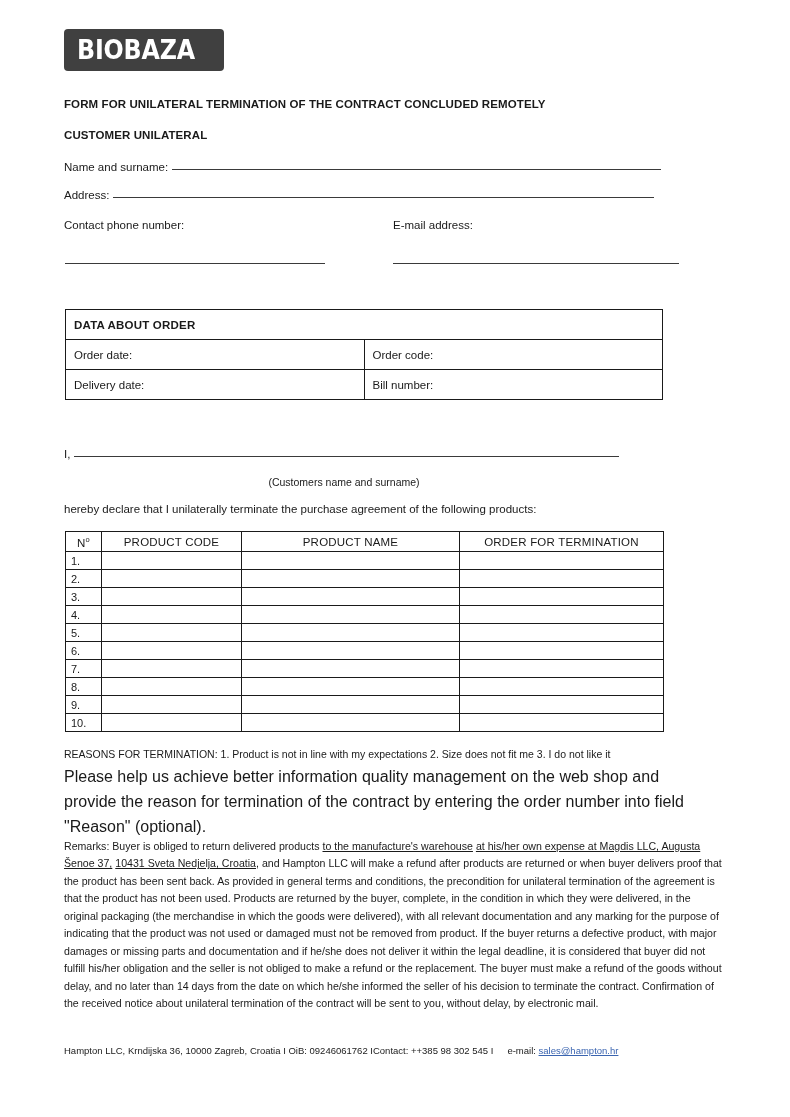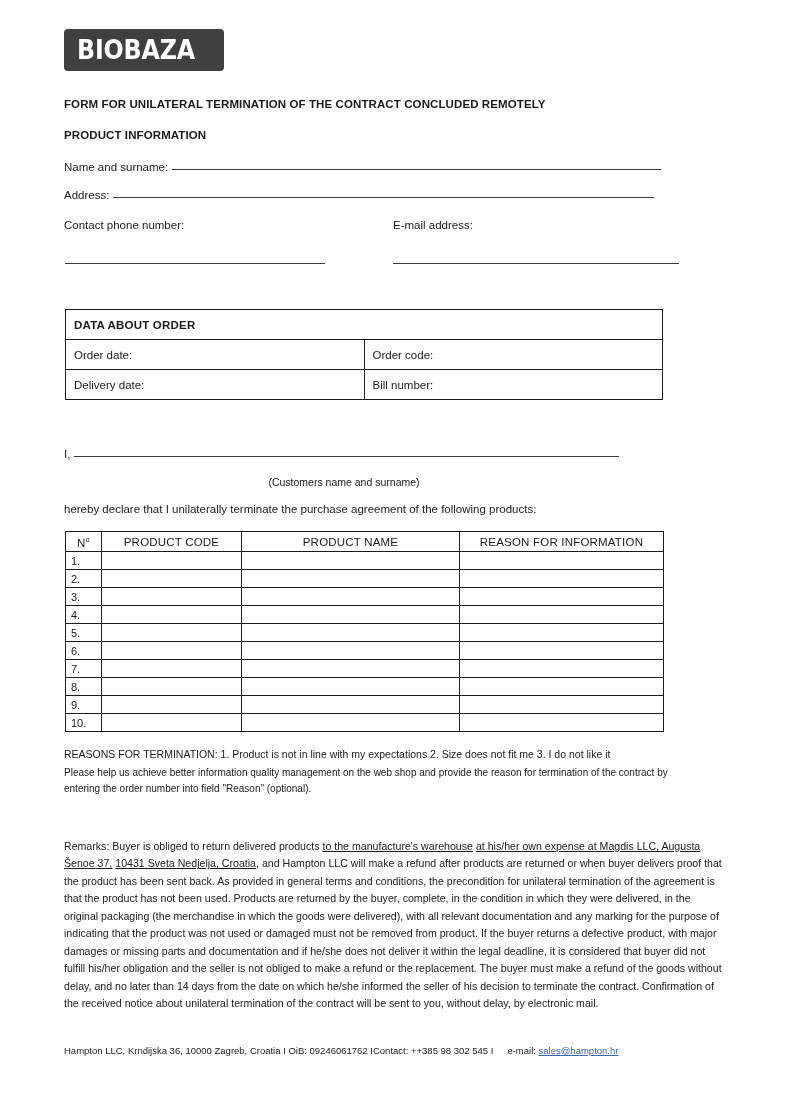--- a/index.html
+++ b/index.html
@@ -176,21 +176,21 @@
     top: 747px;
     width: 640px;
     font-size: 10.5px;
     line-height: 1.45;
   }
   .quality-note {
     position: absolute;
     left: 64px;
     top: 765px;
     width: 625px;
-    font-size: 10px;
+    font-size: 16px;
     line-height: 1.55;
   }
 
   
   .remarks {
     position: absolute;
     left: 64px;
     top: 838px;
     width: 662px;
     font-size: 10.6px;
@@ -217,21 +217,21 @@
 
 <div class="page">
 
   <div class="logo-wrap">
     <div class="logo">
       <span class="logo-text">BIOBAZA</span>
     </div>
   </div>
 
   <div class="doc-title">FORM FOR UNILATERAL TERMINATION OF THE CONTRACT CONCLUDED REMOTELY</div>
-  <div class="section-title">PRODUCT INFORMATION</div>
+  <div class="section-title">CUSTOMER UNILATERAL</div>
 
   <div class="field-row f-name">
     <span>Name and surname:</span><span class="dashline dash-name"></span>
   </div>
 
   <div class="field-row f-address">
     <span>Address:</span><span class="dashline dash-address"></span>
   </div>
 
   <div class="field-row f-phone">Contact phone number:</div>
@@ -266,21 +266,21 @@
       <col class="col-no">
         <col class="col-code">
         <col class="col-name">
         <col class="col-reason">
     </colgroup>
     <thead>
       <tr>
         <th><span>N</span><sup class="deg">o</sup></th>
         <th>PRODUCT CODE</th>
         <th>PRODUCT NAME</th>
-        <th>REASON FOR INFORMATION</th>
+        <th>ORDER FOR TERMINATION</th>
       </tr>
     </thead>
     <tbody id="prod-body">
         <tr>
           <td class="num">1.</td>
           <td></td>
           <td></td>
           <td></td>
         </tr>
         <tr>

